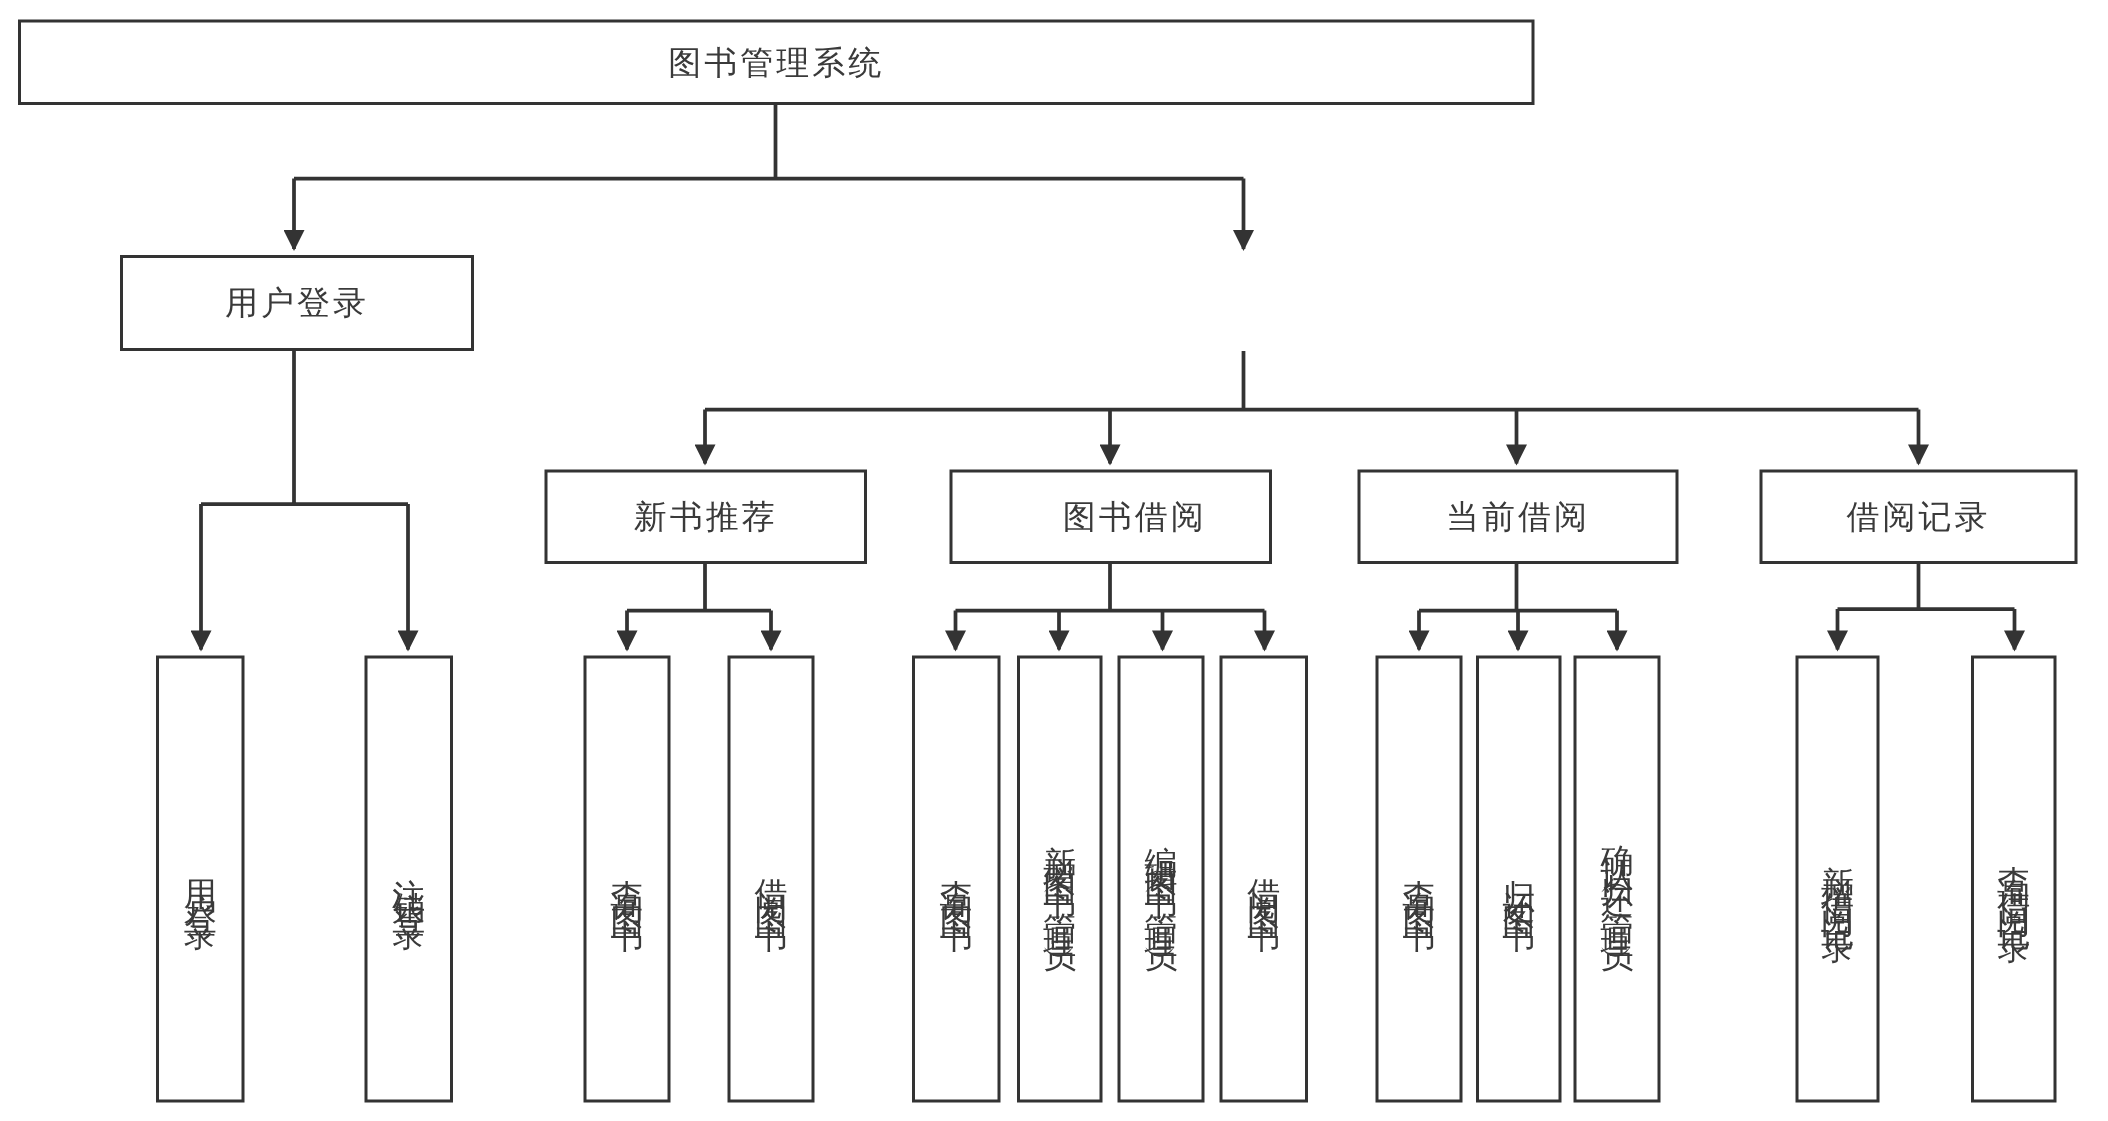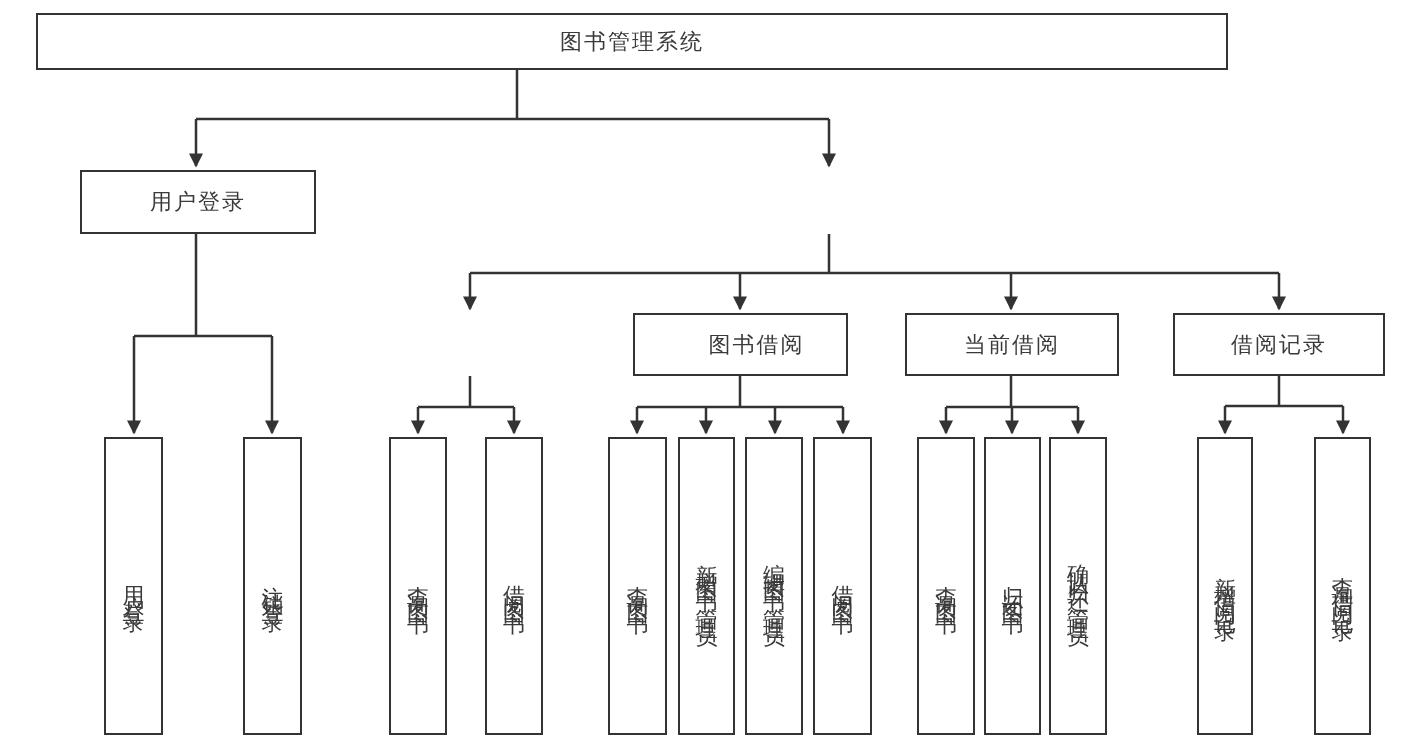--- a/index.html
+++ b/index.html
@@ -33,21 +33,21 @@
     white-space: nowrap;
   }
   .vnode {
     writing-mode: vertical-rl;
     text-orientation: mixed;
     letter-spacing: 9px;
     font-size: 22px;
     white-space: normal;
   }
   
-  .n-root   { left: 12px;   top: 13px;  width: 1192px; height: 57px; margin-left: 24px; }
+  .n-root   { left: 12px;   top: 13px;  width: 1011px; height: 57px; }
   .n-login  { left: 80px;   top: 170px; width: 236px;  height: 64px; }
   .n-mgmt   { left: 712px;  top: 170px; width: 234px;  height: 64px; }
   .n-newrec { left: 363px;  top: 313px; width: 215px;  height: 63px; }
   .n-borrow { left: 633px;  top: 313px; width: 215px;  height: 63px; padding-left: 32px; }
   .n-curr   { left: 905px;  top: 313px; width: 214px;  height: 63px; }
   .n-record { left: 1173px; top: 313px; width: 212px;  height: 63px; }
   
   .lf { top: 437px; height: 298px; }
   .lf1  { left: 104px;  width: 59px; }
   .lf2  { left: 243px;  width: 59px; }
@@ -117,20 +117,21 @@
       <path d="M1279 376 L1279 406 M1225 406 L1343 406"></path>
       <path d="M1225 406 L1225 433" marker-end="url(#arrow)"></path>
       <path d="M1343 406 L1343 433" marker-end="url(#arrow)"></path>
     </g>
   </svg>
 
   <div class="node n-root">图书管理系统</div>
 
   <div class="node n-login">用户登录</div>
 
+  <div class="node n-newrec">新书推荐</div>
   <div class="node n-borrow">图书借阅</div>
   <div class="node n-curr">当前借阅</div>
   <div class="node n-record">借阅记录</div>
 
   <div class="node vnode lf lf1">用户登录</div>
   <div class="node vnode lf lf2">注销登录</div>
 
   <div class="node vnode lf lf3">查询图书</div>
   <div class="node vnode lf lf4">借阅图书</div>
 

